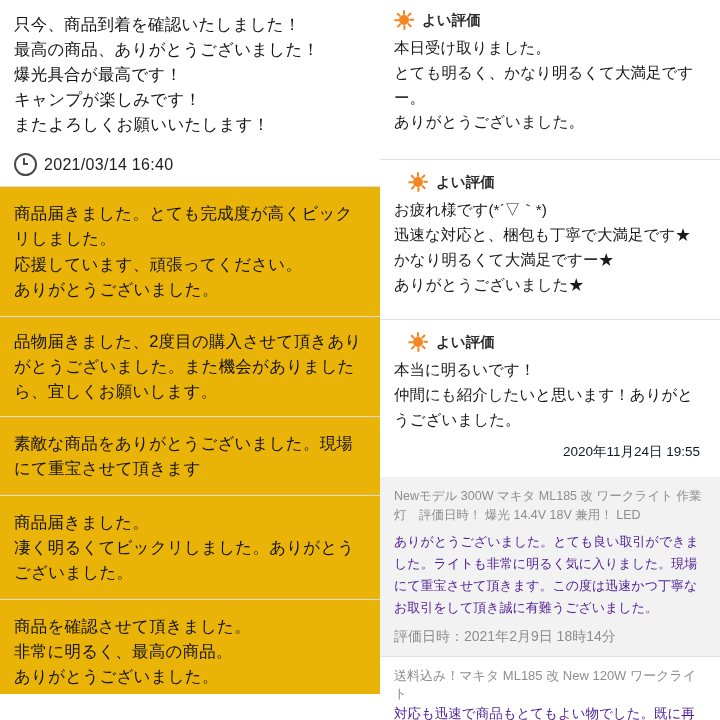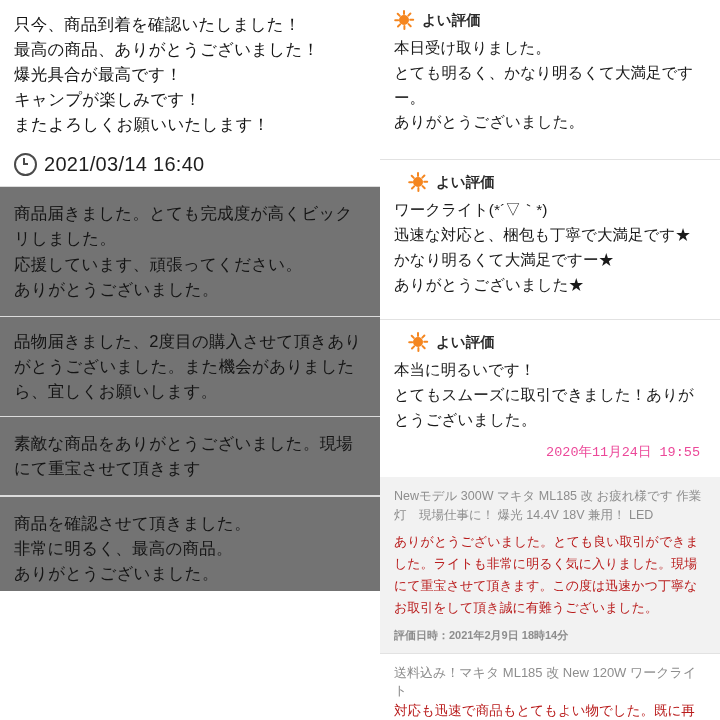--- a/index.html
+++ b/index.html
@@ -34,21 +34,21 @@
     background: #ffffff;
     box-sizing: border-box;
   }
 
   
   .lblock {
     position: relative;
     box-sizing: border-box;
     padding: 10px 12px 10px 14px;
   }
-  .lblock.tint { background: #737373; }
+  .lblock.tint { background: #eab308; }
   .lblock .txt {
     font-size: 16.5px;
     line-height: 1.52;
     letter-spacing: 0.2px;
     white-space: pre-wrap;
     color: #141414;
   }
   .sep {
     height: 1px;
     background: #dcdcdc;
@@ -81,21 +81,21 @@
   .clock::after {
     content: "";
     position: absolute;
     left: 7px;
     top: 7.5px;
     width: 5px;
     height: 2px;
     background: #4a4a4a;
   }
   .time-txt {
-    font-size: 20px;
+    font-size: 16px;
     color: #1e1e1e;
     letter-spacing: 0.3px;
   }
 
   
   .rev {
     position: relative;
     box-sizing: border-box;
     padding: 11px 14px 10px 14px;
   }
@@ -141,51 +141,49 @@
     white-space: pre-wrap;
     color: #1a1a1a;
   }
   .rev-body.big {
     font-size: 15.5px;
     line-height: 1.6;
   }
   .rev-date {
     text-align: right;
     font-size: 13.5px;
-    color: #ec4899;
+    color: #0f172a;
     padding: 10px 6px 6px 0;
-    font-family: Liberation Mono, monospace;
   }
   .rsep {
     height: 1px;
     background: #e2e2e2;
   }
 
   .prod {
     padding: 8px 14px 10px 14px;
     background: #ffffff;
   }
   .prod-title {
     font-size: 12.5px;
     line-height: 1.5;
     color: #8d8d8d;
     white-space: pre-wrap;
     margin-bottom: 7px;
   }
   .prod-body {
     font-size: 13px;
     line-height: 1.68;
-    color: #b91c1c;
+    color: #4c1d95;
     white-space: pre-wrap;
   }
   .prod-meta {
-    font-size: 11px;
+    font-size: 14px;
     color: #8d8d8d;
     margin-top: 9px;
-    font-weight: bold;
   }
   .prod-title2 {
     font-size: 13px;
     color: #8d8d8d;
     margin-bottom: 0;
   }
   .cut {
     overflow: hidden;
   }
 </style>
@@ -224,20 +222,24 @@
     </div>
 
     <div class="sep"></div>
 
     <div class="lblock tint" style="padding-top:14px;padding-bottom:14px;">
       <div class="txt">素敵な商品をありがとうございました。現場にて重宝させて頂きます</div>
     </div>
 
     <div class="sep"></div>
 
+    <div class="lblock tint" style="padding-top:14px;padding-bottom:14px;">
+      <div class="txt">商品届きました。
+凄く明るくてビックリしました。ありがとうございました。</div>
+    </div>
 
     <div class="sep"></div>
 
     <div class="lblock tint cut" style="padding-top:14px;padding-bottom:4px;height:94px;">
       <div class="txt">商品を確認させて頂きました。
 非常に明るく、最高の商品。
 ありがとうございました。</div>
     </div>
 
   </div>
@@ -274,21 +276,21 @@
           <i style="transform:rotate(45deg)"></i>
           <i style="transform:rotate(90deg)"></i>
           <i style="transform:rotate(135deg)"></i>
           <i style="transform:rotate(180deg)"></i>
           <i style="transform:rotate(225deg)"></i>
           <i style="transform:rotate(270deg)"></i>
           <i style="transform:rotate(315deg)"></i>
         </span>
         <span class="rev-title">よい評価</span>
       </div>
-      <div class="rev-body big" style="margin-left:-14px;">ワークライト(*´▽｀*)
+      <div class="rev-body big" style="margin-left:-14px;">お疲れ様です(*´▽｀*)
 迅速な対応と、梱包も丁寧で大満足です★
 かなり明るくて大満足ですー★
 ありがとうございました★</div>
     </div>
 
     <div class="rsep" style="margin-top:12px;"></div>
 
     <div class="rev" style="padding-top:12px;padding-left:28px;">
       <div class="rev-head">
         <span class="sun">
@@ -298,26 +300,26 @@
           <i style="transform:rotate(90deg)"></i>
           <i style="transform:rotate(135deg)"></i>
           <i style="transform:rotate(180deg)"></i>
           <i style="transform:rotate(225deg)"></i>
           <i style="transform:rotate(270deg)"></i>
           <i style="transform:rotate(315deg)"></i>
         </span>
         <span class="rev-title">よい評価</span>
       </div>
       <div class="rev-body big" style="margin-left:-14px;">本当に明るいです！
-とてもスムーズに取引できました！ありがとうございました。</div>
+仲間にも紹介したいと思います！ありがとうございました。</div>
       <div class="rev-date">2020年11月24日 19:55</div>
     </div>
 
     <div class="prod" style="background:#f2f2f2;padding-top:10px;">
-      <div class="prod-title">Newモデル 300W マキタ ML185 改 お疲れ様です 作業灯　現場仕事に！ 爆光 14.4V 18V 兼用！ LED</div>
+      <div class="prod-title">Newモデル 300W マキタ ML185 改 ワークライト 作業灯　評価日時！ 爆光 14.4V 18V 兼用！ LED</div>
       <div class="prod-body">ありがとうございました。とても良い取引ができました。ライトも非常に明るく気に入りました。現場にて重宝させて頂きます。この度は迅速かつ丁寧なお取引をして頂き誠に有難うございました。</div>
       <div class="prod-meta">評価日時：2021年2月9日 18時14分</div>
     </div>
 
     <div class="rsep"></div>
 
     <div class="prod" style="padding-top:10px;">
       <div class="prod-title2">送料込み！マキタ ML185 改 New 120W ワークライト</div>
       <div class="prod-body" style="font-size:13.5px;">対応も迅速で商品もとてもよい物でした。既に再購入も検討にいれ、仲間にも紹介したいと思います。</div>
     </div>

